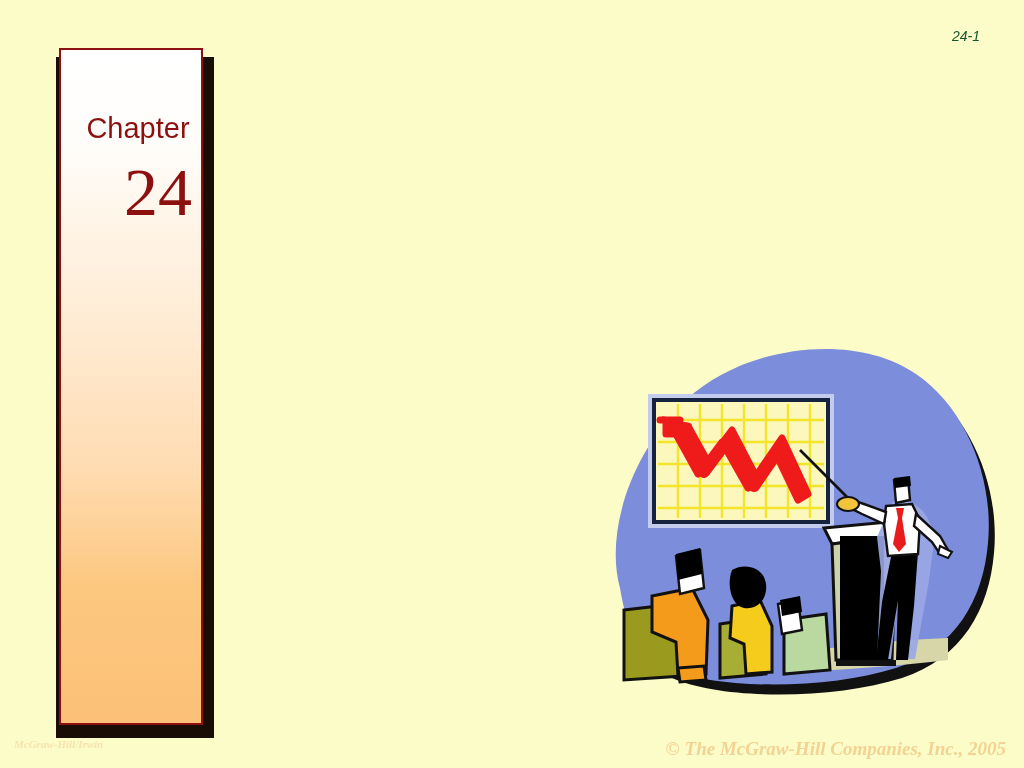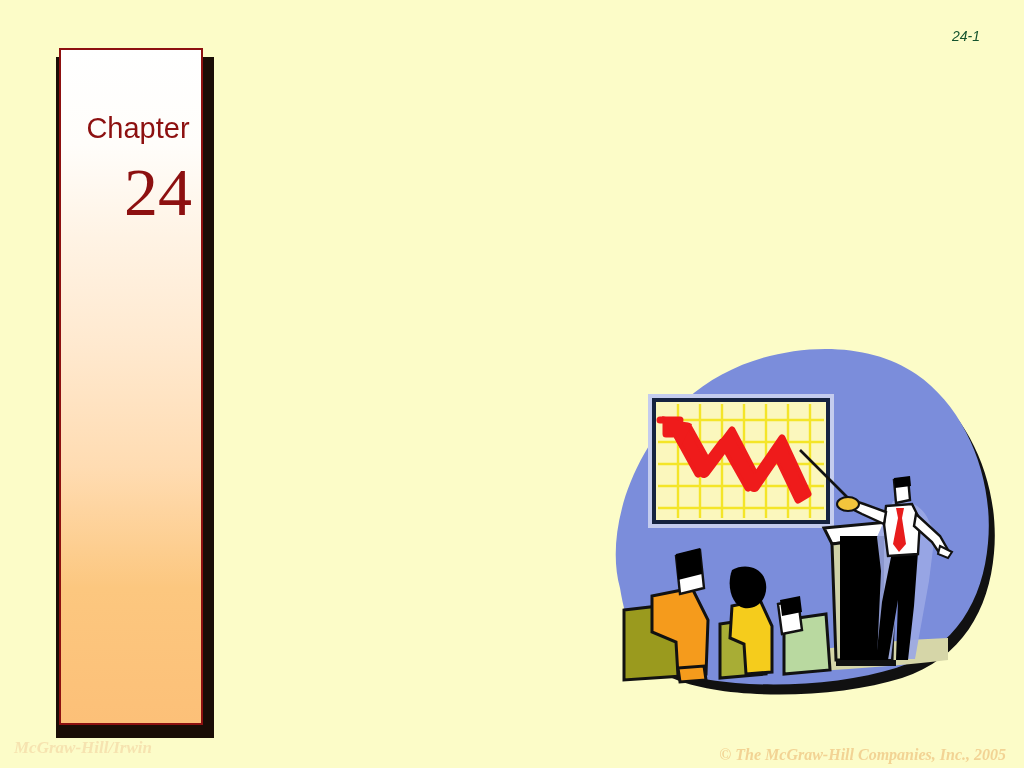--- a/index.html
+++ b/index.html
@@ -107,33 +107,32 @@
   }
 
   
   #footer-left {
     position: absolute;
     left: 14px;
     top: 738px;
     font-family: "Liberation Serif", serif;
     font-weight: bold;
     font-style: italic;
-    font-size: 17px;
+    font-size: 11px;
     color: #f6e3b0;
   }
   #footer-right {
     position: absolute;
     right: 18px;
     top: 738px;
     font-family: "Liberation Serif", serif;
     font-weight: bold;
     font-style: italic;
-    font-size: 16px;
+    font-size: 19px;
     color: #f2d394;
-    margin-top: 8px;
   }
 
   
   #illustration {
     position: absolute;
     left: 596px;
     top: 338px;
     width: 400px;
     height: 366px;
   }

